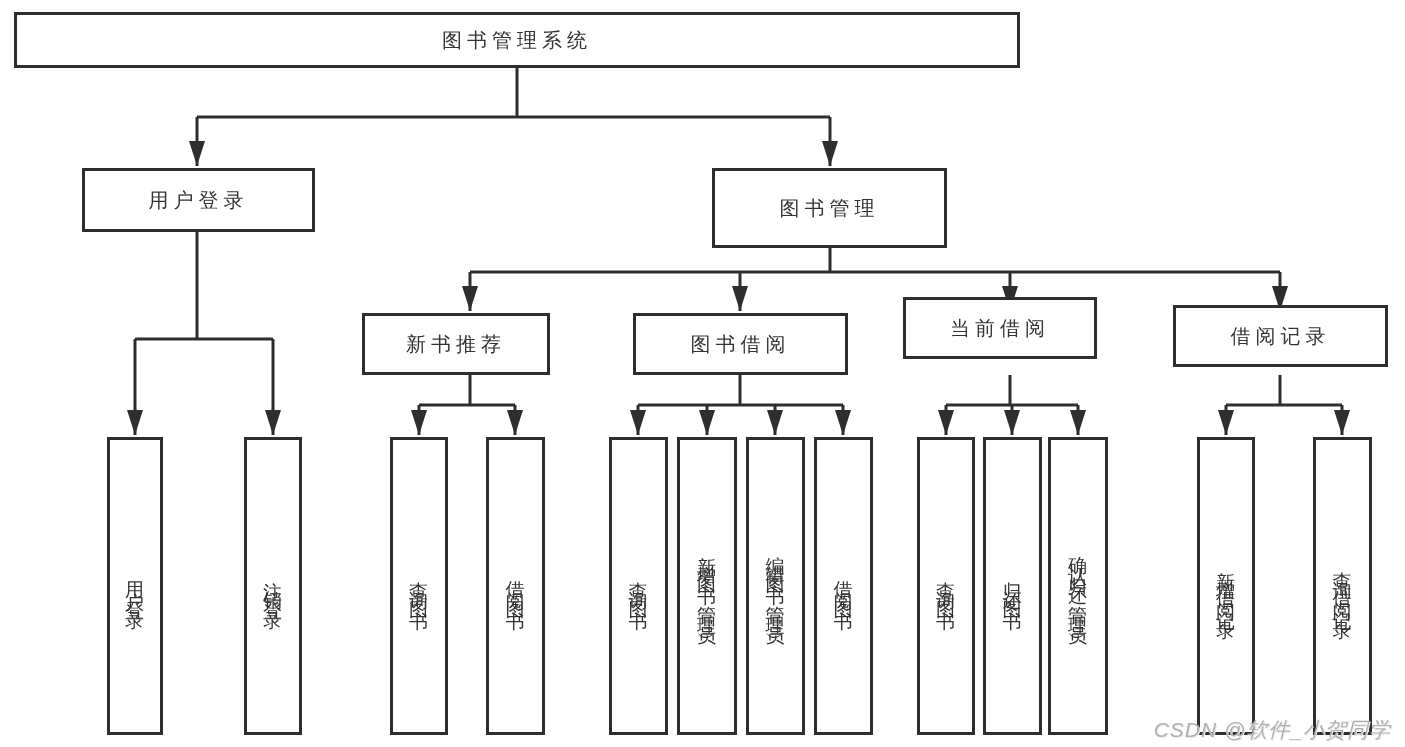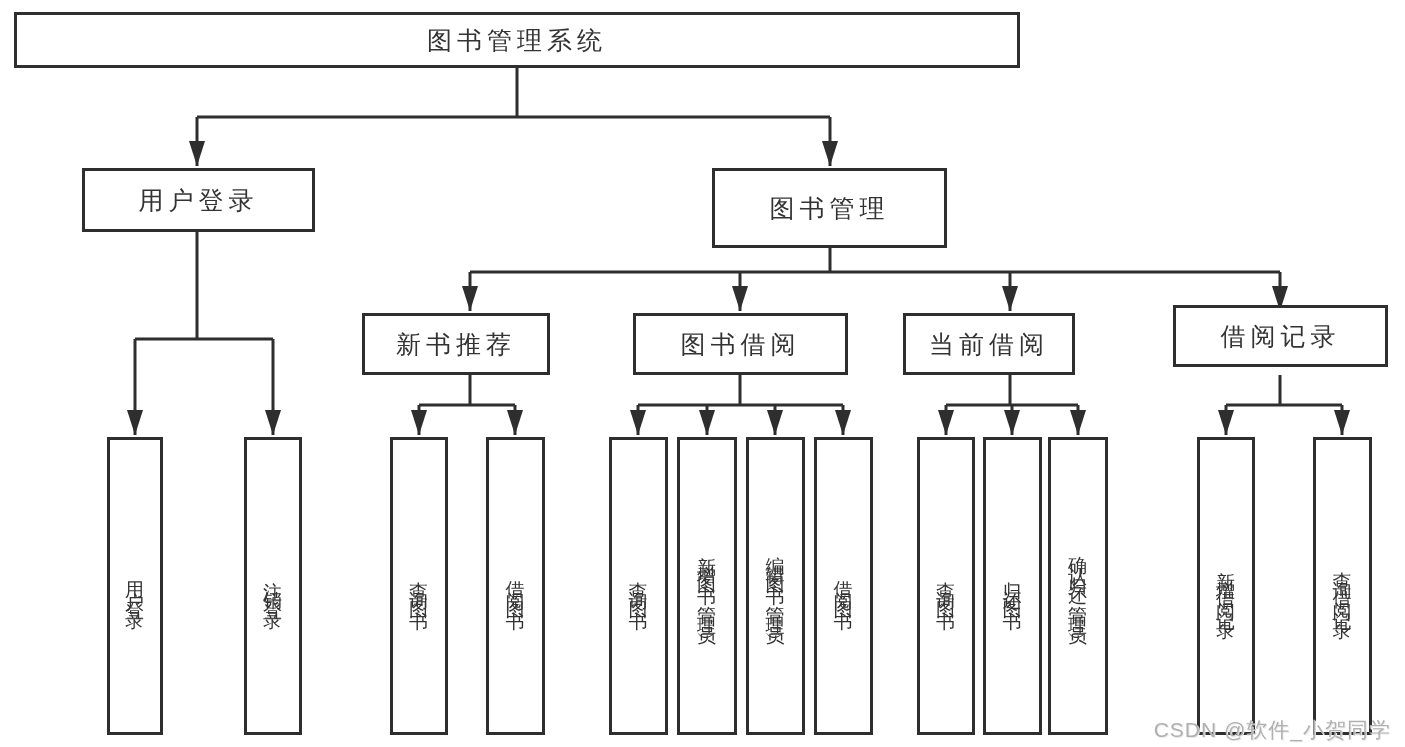--- a/index.html
+++ b/index.html
@@ -33,21 +33,21 @@
   }
   .node{
     position:absolute;
     border:3px solid var(--line);
     background:var(--bg);
     display:flex;
     align-items:center;
     justify-content:center;
   }
   .node.h span{
-    font-size:25px;
+    font-size:20px;
     letter-spacing:5px;
     color:var(--text);
     white-space:nowrap;
   }
   .node.v span{
     writing-mode:vertical-rl;
     text-orientation:mixed;
     font-size:19px;
     letter-spacing:10px;
     color:var(--text);
@@ -56,20 +56,21 @@
   .watermark{
     position:absolute;
     right:14px;
     bottom:3px;
     font-size:21px;
     letter-spacing:1px;
     color:var(--watermark);
     text-shadow:1px 1px 0 #eaeaea;
     z-index:5;
     white-space:nowrap;
+    font-style:italic;
   }
 </style>
 </head>
 <body>
 
 <div class="canvas">
 
   <svg class="connectors" viewBox="0 0 1405 747">
     <defs>
       <marker id="arr" markerUnits="userSpaceOnUse" markerWidth="26" markerHeight="16" refX="25" refY="8" orient="auto">
@@ -135,21 +136,21 @@
   <div class="node h" style="left:712px;top:168px;width:235px;height:80px">
     <span>图书管理</span>
   </div>
 
   <div class="node h" style="left:362px;top:313px;width:188px;height:62px">
     <span>新书推荐</span>
   </div>
   <div class="node h" style="left:633px;top:313px;width:215px;height:62px">
     <span>图书借阅</span>
   </div>
-  <div class="node h" style="left:903px;top:313px;width:172px;height:62px">
+  <div class="node h" style="left:903px;top:297px;width:194px;height:62px">
     <span>当前借阅</span>
   </div>
   <div class="node h" style="left:1173px;top:305px;width:215px;height:62px">
     <span>借阅记录</span>
   </div>
 
   <div class="node v" style="left:107px;top:437px;width:56px;height:298px">
     <span>用户登录</span>
   </div>
   <div class="node v" style="left:244px;top:437px;width:58px;height:298px">

